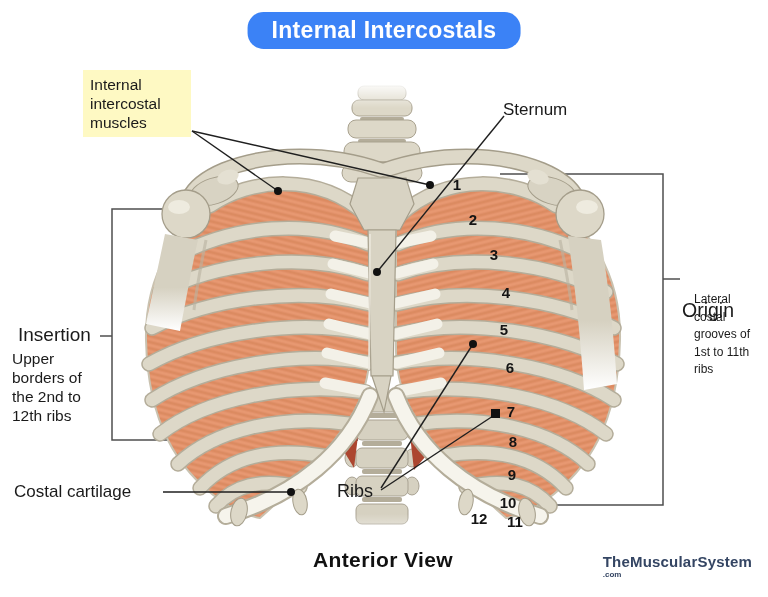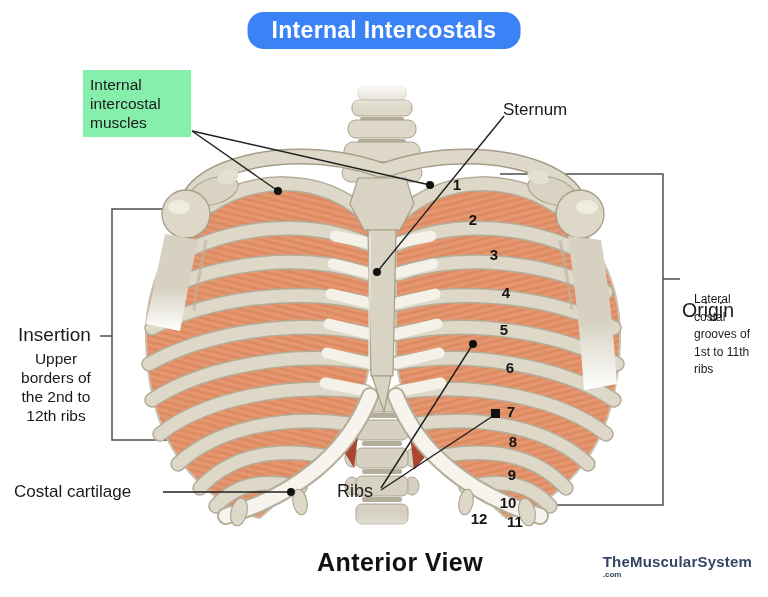--- a/index.html
+++ b/index.html
@@ -10,31 +10,31 @@
   #stage{position:absolute;inset:0;}
   svg.art{position:absolute;left:0;top:0;}
   .lbl{position:absolute;white-space:nowrap;}
   .title-banner{
     position:absolute;top:12px;left:50%;transform:translateX(-50%);
     background:#3b82f6;color:#ffffff;font-weight:bold;font-size:23px;
     padding:5px 24px;border-radius:16px;letter-spacing:.3px;
   }
   .hl-box{
     position:absolute;left:83px;top:70px;width:94px;
-    background:#86efac;padding:5px 7px;font-size:15.5px;line-height:19px;
+    background:#fef9c3;padding:5px 7px;font-size:15.5px;line-height:19px;
   }
   .sternum-lbl{left:503px;top:100px;font-size:17px;}
   .origin-head{left:682px;top:263px;font-size:19.5px;margin-top:36px;}
   .origin-body{position:absolute;left:694px;top:291px;width:70px;font-size:12px;line-height:17.5px;}
   .insertion-head{position:absolute;left:18px;top:324px;width:84px;text-align:left;font-size:19px;}
-  .insertion-body{position:absolute;left:12px;top:349px;width:88px;text-align:center;font-size:15.5px;line-height:19px;}
+  .insertion-body{position:absolute;left:12px;top:349px;width:88px;text-align:left;font-size:15.5px;line-height:19px;}
   .costal-lbl{left:14px;top:482px;font-size:17px;}
   .ribs-lbl{left:337px;top:481px;font-size:18px;}
-  .anterior-lbl{position:absolute;left:283px;top:548px;width:200px;text-align:right;
-    font-size:25px;font-weight:bold;letter-spacing:.4px;color:#111;}
+  .anterior-lbl{position:absolute;left:283px;top:548px;width:200px;text-align:center;
+    font-size:21px;font-weight:bold;letter-spacing:.4px;color:#111;}
   .brand{position:absolute;right:16px;top:555px;text-align:left;color:#344563;line-height:14px;}
   .brand .b-main{font-weight:bold;font-size:15px;letter-spacing:.2px;}
   .brand .b-suffix{font-weight:bold;font-size:8px;display:block;margin-top:-1px;}
   .ribnum{position:absolute;transform:translate(-50%,-50%);font-size:15px;font-weight:600;color:#141414;}
 </style>
 </head>
 <body>
 
 <div id="stage">
 

